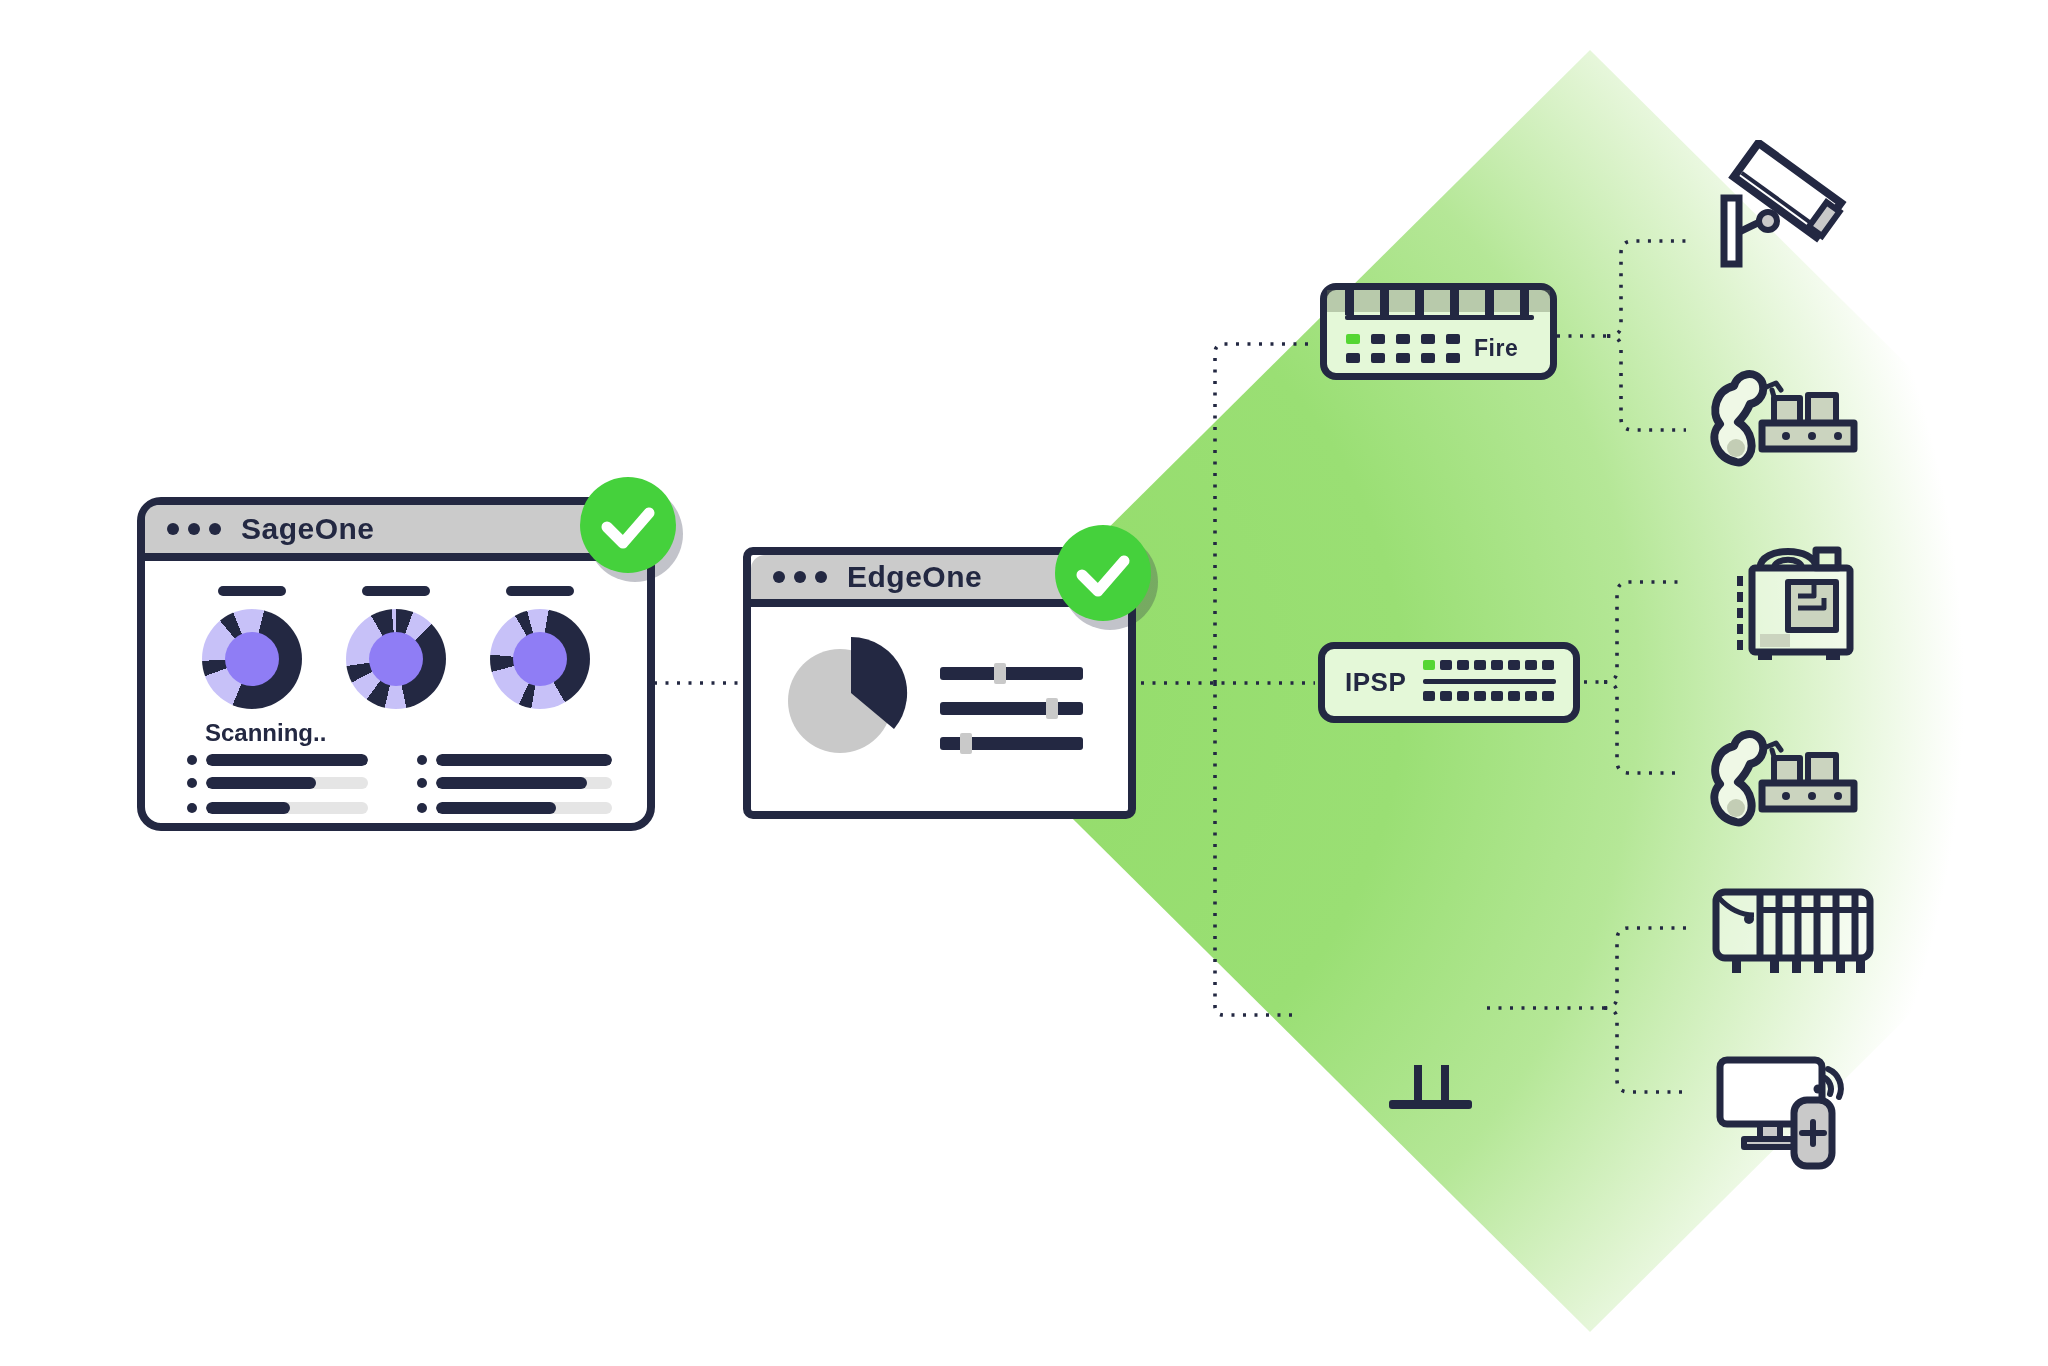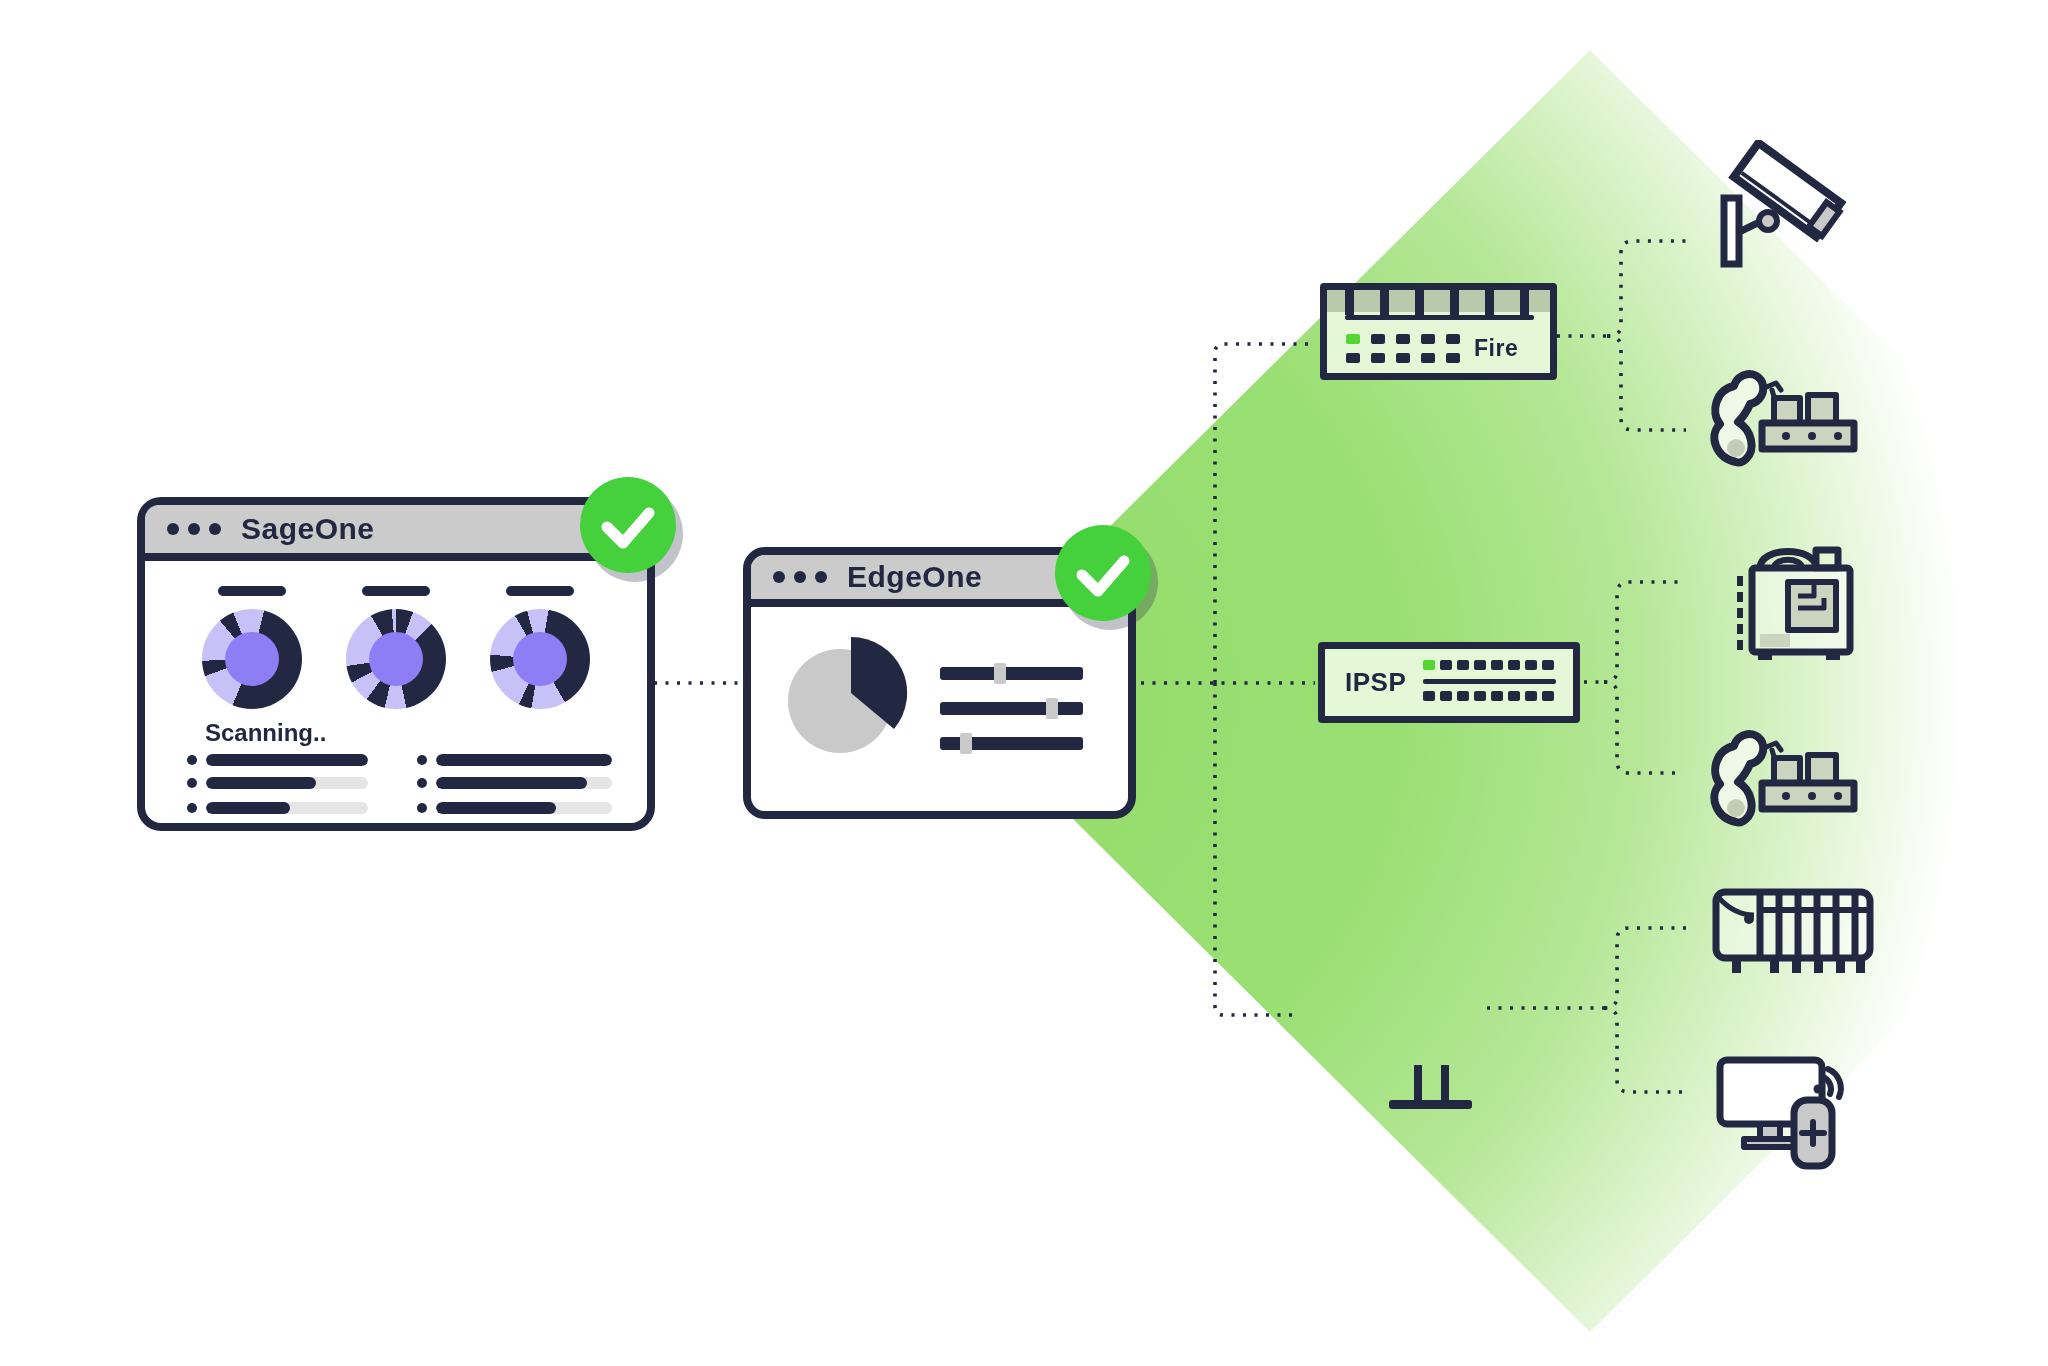--- a/index.html
+++ b/index.html
@@ -44,21 +44,21 @@
   .m-row .pt{width:10px;height:10px;border-radius:50%;background:var(--ink);margin-right:9px;}
   .m-track{position:relative;height:12px;border-radius:6px;background:var(--track);overflow:hidden;}
   .m-fill{position:absolute;left:0;top:0;height:100%;border-radius:6px;background:var(--ink);}
 
   
   .slider-row{position:absolute;width:143px;height:13px;}
   .slider-track{position:absolute;left:0;right:0;top:0;height:13px;background:var(--ink);border-radius:3px;}
   .slider-handle{position:absolute;top:-4px;width:12px;height:21px;background:var(--gray);border-radius:2px;}
 
   
-  .appliance{position:absolute;background:var(--appliance);border:7px solid var(--ink);border-radius:4px;}
+  .appliance{position:absolute;background:var(--appliance);border:7px solid var(--ink);border-radius:16px;}
   .fire-strip{position:absolute;left:0;right:0;top:0;height:22px;background:rgba(112,126,96,.38);}
   .fire-tick{position:absolute;top:-7px;width:9px;height:32px;background:var(--ink);}
   .fire-line{position:absolute;height:5px;background:var(--ink);border-radius:2px;}
   .sq{width:14px;height:10px;border-radius:2px;background:var(--ink);display:inline-block;}
   .sq.green{background:var(--indgreen);}
   .sq-row{position:absolute;display:flex;gap:11px;}
   .sq-row.tight{gap:5px;}
   .appl-label{position:absolute;font-weight:700;color:var(--ink);letter-spacing:.5px;}
   .ips-strip{position:absolute;right:0;top:0;bottom:0;width:23px;background:var(--sage);border-radius:0 6px 6px 0;}
   .ips-line{position:absolute;width:4px;background:var(--ink);}
@@ -167,21 +167,21 @@
           <span class="m-fill" style="width: 68%;"></span>
         </span>
     </div>
   </div>
   <div class="badge" style="left:580px;top:477px;">
     <svg width="96" height="96" viewBox="0 0 96 96">
       <polyline points="27,50 43,66 69,36" fill="none" stroke="#fff" stroke-width="11" stroke-linecap="round" stroke-linejoin="round"></polyline>
     </svg>
   </div>
 
-  <div class="window" style="left:743px;top:547px;width:393px;height:272px;border-radius:22px;">
+  <div class="window" style="left:743px;top:547px;width:393px;height:272px;border-radius:10px;">
     <div class="titlebar" style="height:52px;">
       <span class="win-dots">
           <i></i>
           <i></i>
           <i></i>
         </span>
       <span class="win-title">EdgeOne</span>
     </div>
     <svg style="position:absolute;left:34px;top:78px;" width="130" height="130" viewBox="0 0 130 130">
       <circle cx="55" cy="68" r="52" fill="#C9C9C9"></circle>

